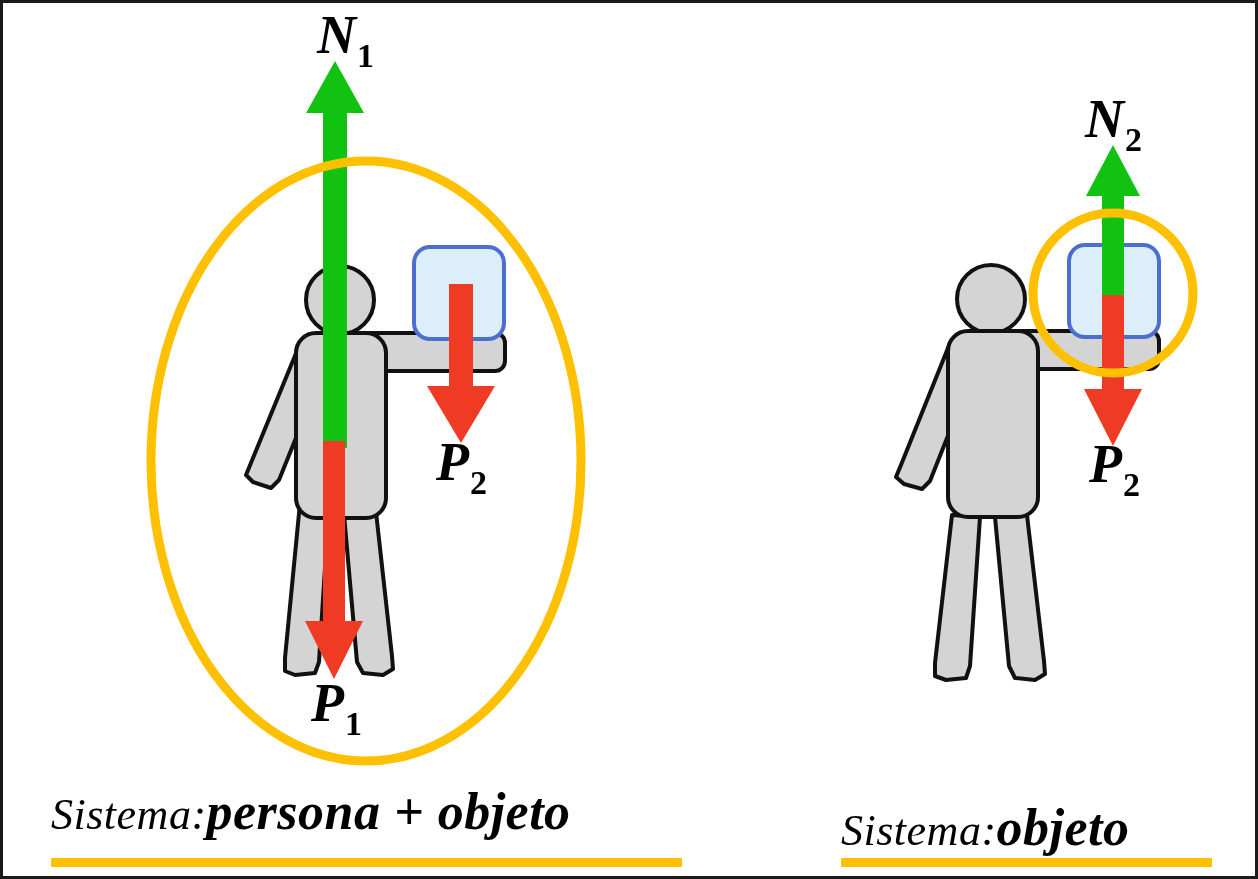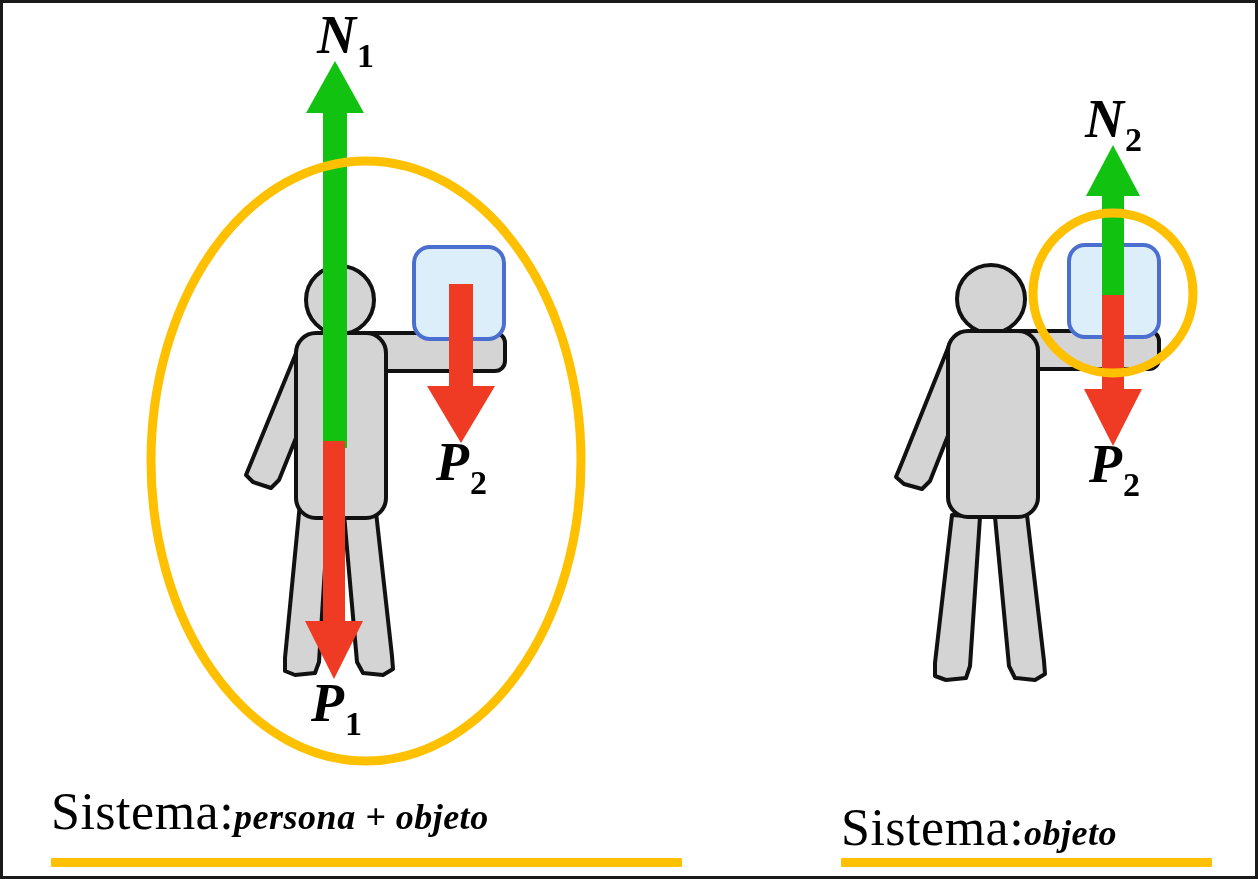--- a/index.html
+++ b/index.html
@@ -37,28 +37,29 @@
   .force-label-sub  { font-size: 34px; font-style: normal; }
 
   .caption {
     position: absolute;
     font-family: "Liberation Serif", serif;
     white-space: nowrap;
     color: #000000;
     line-height: 1;
   }
   .caption .sys-word {
+    font-style: italic;
     font-weight: 400;
-    font-size: 52px;
+    font-size: 44px;
     letter-spacing: 0.5px;
   }
   .caption .sys-body {
     font-style: italic;
     font-weight: 700;
-    font-size: 36px;
+    font-size: 52px;
     letter-spacing: 0.5px;
   }
   .caption-underline {
     position: absolute;
     height: 9px;
     background: #FFC000;
     border-radius: 1px;
   }
   #caption-left  { left: 48px;  top: 783px; }
   #caption-right { left: 838px; top: 783px; margin-top: 16px; }

